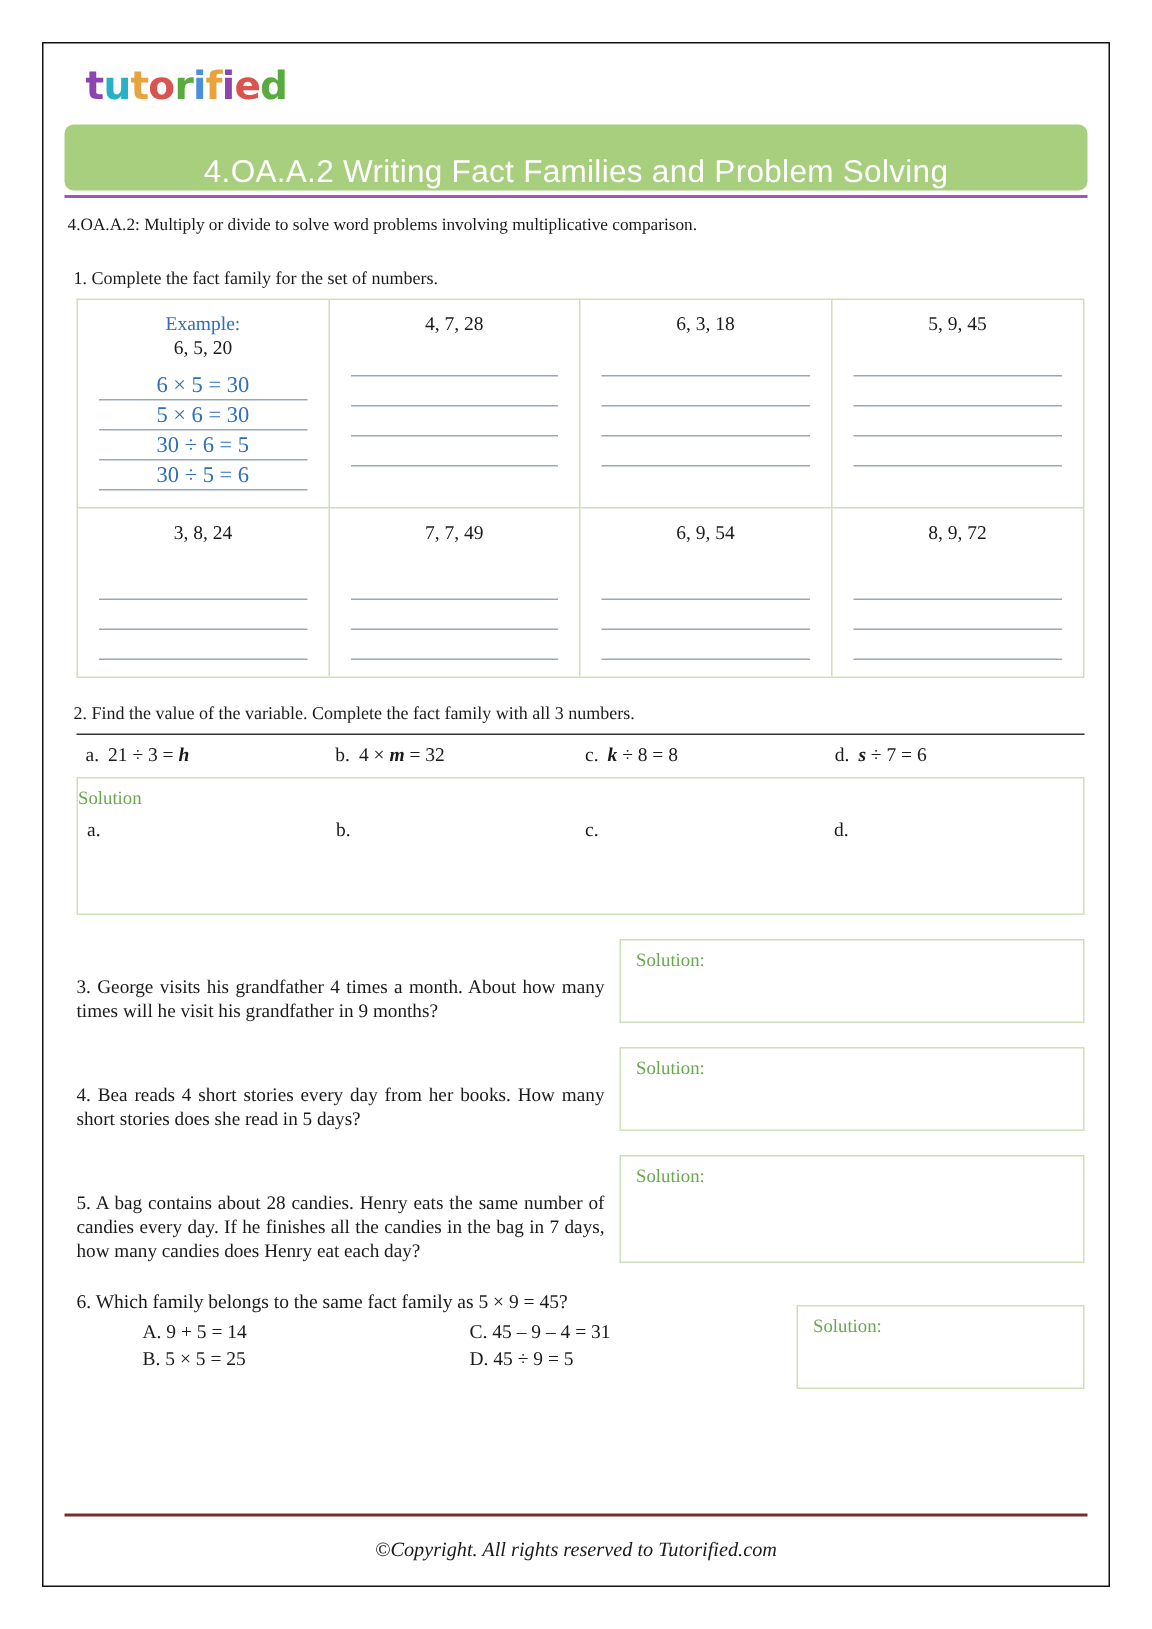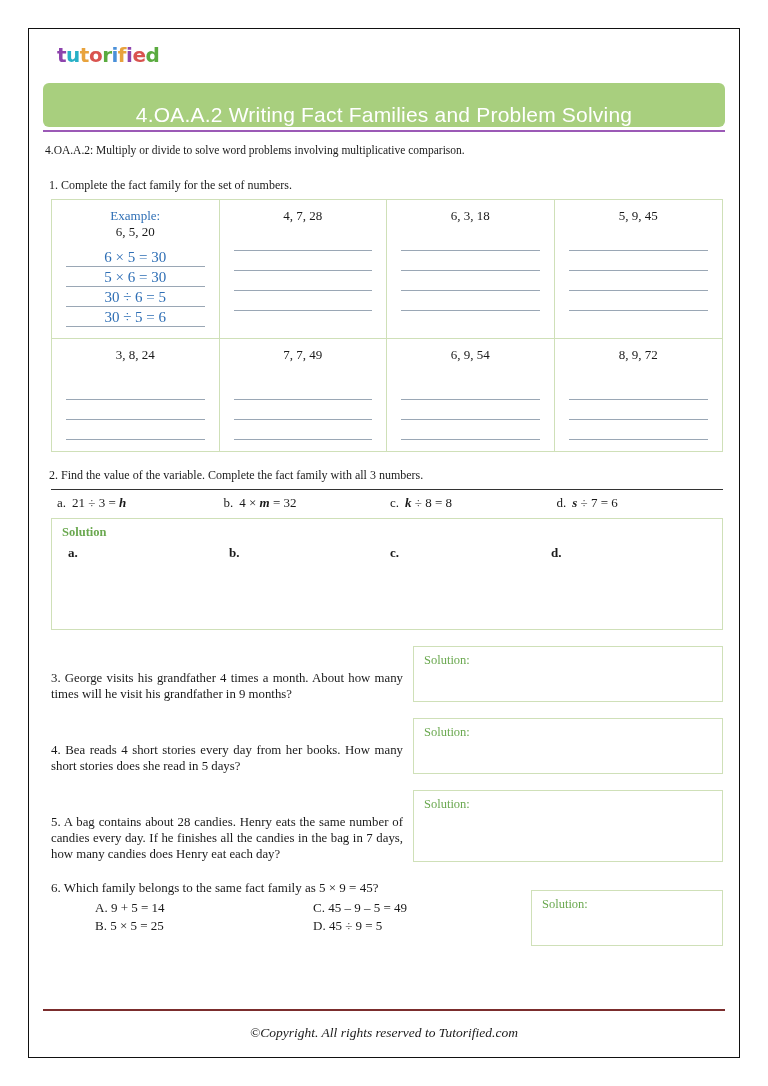--- a/index.html
+++ b/index.html
@@ -25,21 +25,21 @@
     background: #fff;
     padding: 0;
   }
   
   .logo-wrap {
     padding: 14px 0 6px 28px;
     height: 54px;
   }
   .logo {
     font-family: "DejaVu Sans", sans-serif;
-    font-size: 20px;
+    font-size: 26px;
     font-weight: bold;
     letter-spacing: -0.5px;
     display: inline-block;
   }
   .logo .c1 { color: #8e44ad; }
   .logo .c2 { color: #27b0c6; }
   .logo .c3 { color: #e8a33d; }
   .logo .c4 { color: #d9534f; }
   .logo .c5 { color: #5aab3f; }
   .logo .c6 { color: #4a90d9; }
@@ -128,24 +128,23 @@
     margin: 5px 16px 0 28px;
     display: grid;
     grid-template-columns: repeat(4, 1fr);
     font-size: 13px;
   }
   .q2-vars .lbl { margin-right: 6px; }
   .italic-b { font-style: italic; font-weight: bold; }
   .sol-box {
     margin: 7px 16px 0 22px;
     border: 1px solid #cfe0b8;
-    height: 112px;
-    padding: 6px 10px;
+    height: 92px;
+    padding: 6px 0;
     position: relative;
-    font-weight: bold;
   }
   .sol-label {
     color: #6aa84f;
     font-size: 12.5px;
   }
   .sol-letters {
     display: grid;
     grid-template-columns: repeat(4, 1fr);
     font-size: 13px;
     margin-top: 5px;
@@ -353,21 +352,21 @@
     <div class="wp-box h3">
       <div class="sol-label">Solution:</div>
     </div>
   </div>
 
   <div class="q6">
     <div class="q6-left">
       <div class="q6-stem">6. Which family belongs to the same fact family as 5 × 9 = 45?</div>
       <div class="q6-choices">
         <div>A. 9 + 5 = 14</div>
-        <div>C. 45 – 9 – 5 = 49</div>
+        <div>C. 45 – 9 – 4 = 31</div>
         <div>B. 5 × 5 = 25</div>
         <div>D. 45 ÷ 9 = 5</div>
       </div>
     </div>
     <div class="q6-right">
       <div class="sol-label">Solution:</div>
     </div>
   </div>
 
   <div class="footer-rule"></div>

